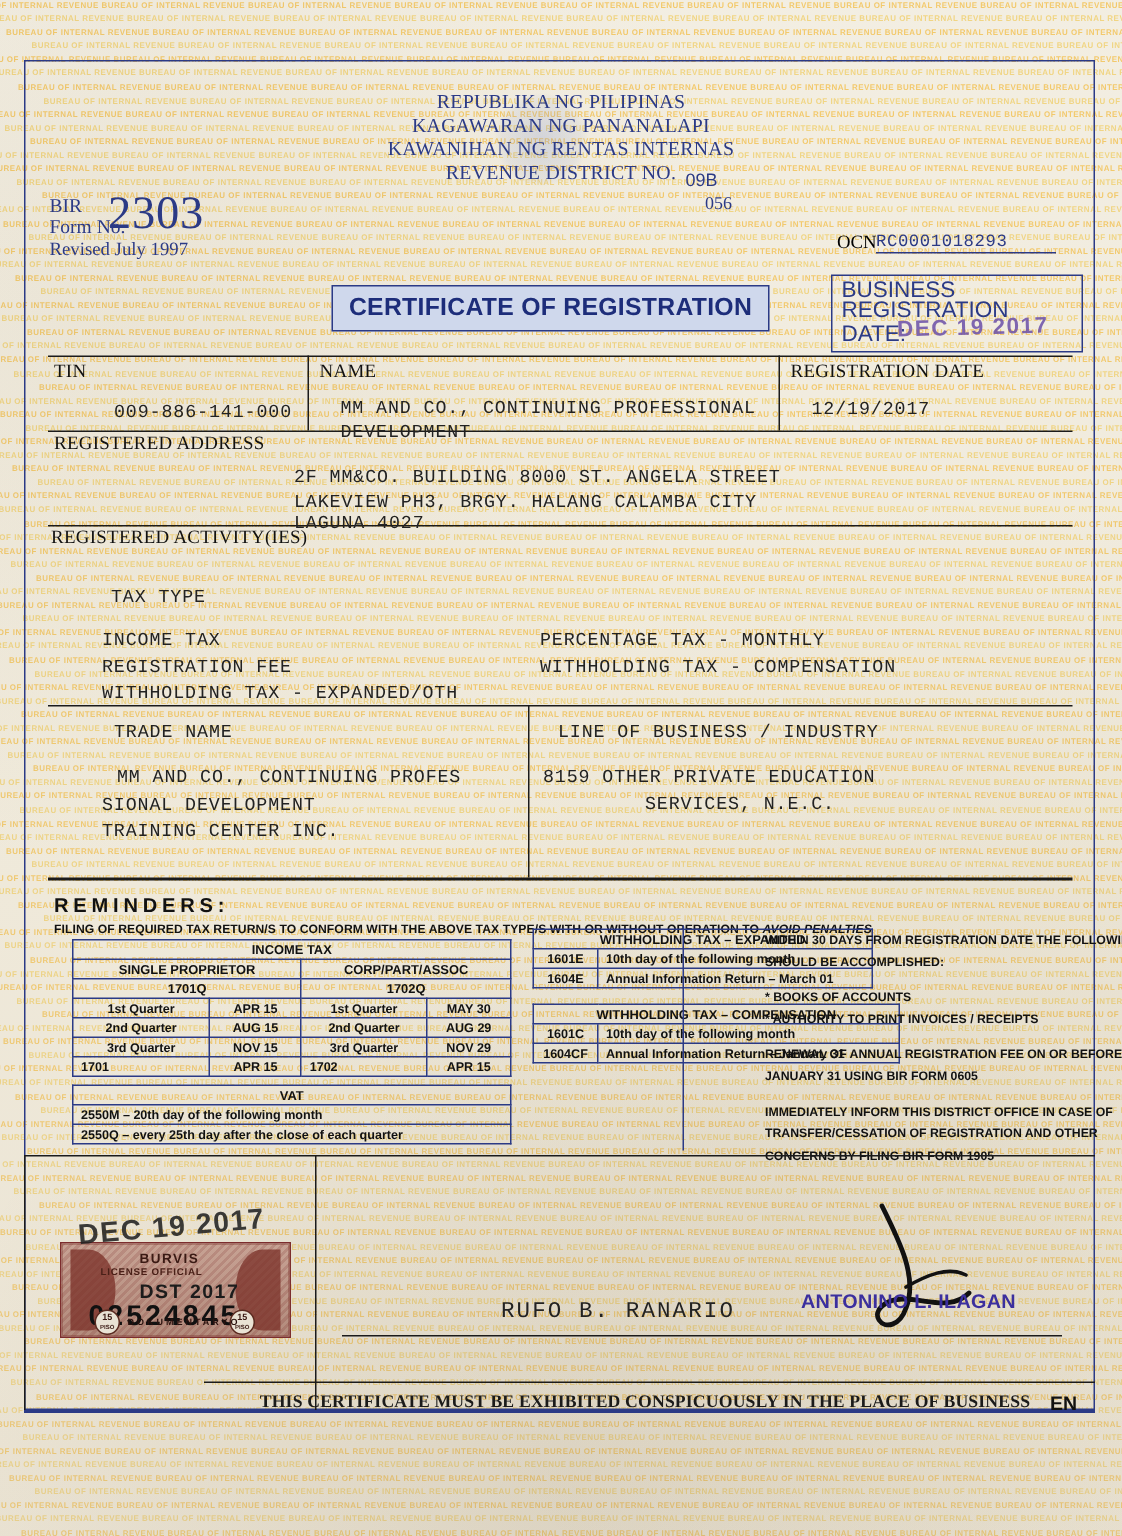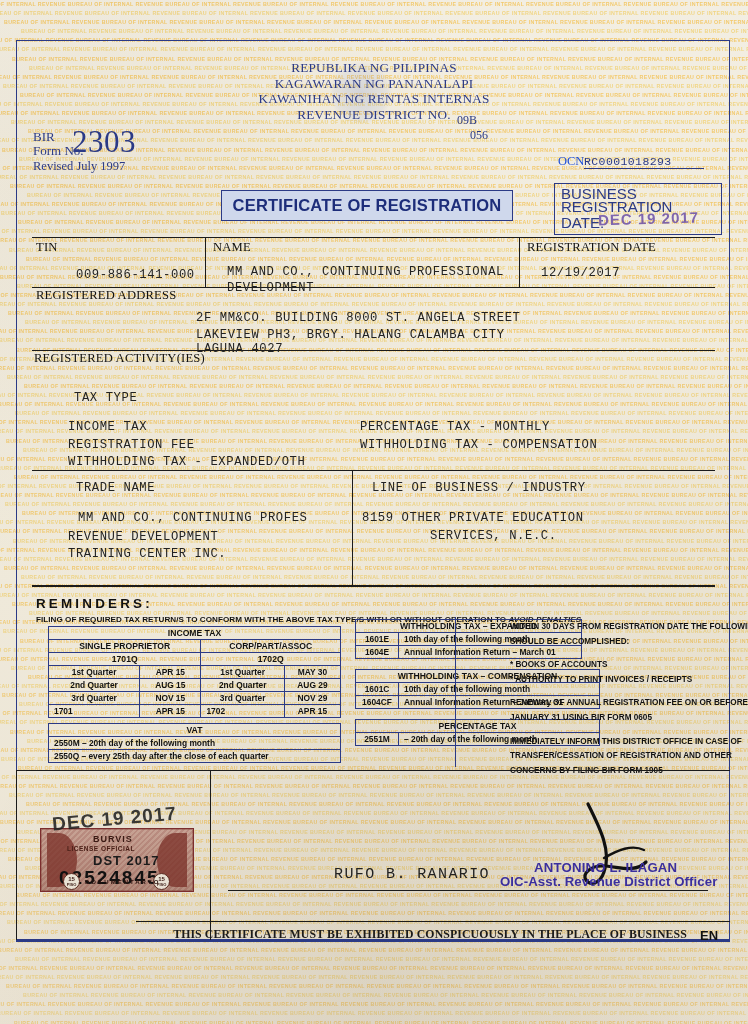--- a/index.html
+++ b/index.html
@@ -42,32 +42,32 @@
   #frameBottom{position:absolute;left:16px;top:940px;width:714px;height:0;border-top:2px solid #2b3a86;}
 
   .abs{position:absolute;}
 
   
   #hdr{left:0;top:60px;width:748px;text-align:center;color:#2b3a86;}
   #hdr div{font-family:"Liberation Serif", serif;font-size:13.2px;line-height:15.6px;letter-spacing:.2px;}
   #seal{left:330px;top:62px;width:62px;height:62px;border-radius:50%;
         background:radial-gradient(circle,rgba(120,140,200,.33),rgba(120,140,200,.13) 60%,transparent 72%);
         opacity:.75;}
-  #rrnum{position:absolute;left:457px;top:113px;font-size:12px;color:#2b3a86;font-family:Liberation Serif, serif;}
+  #rrnum{position:absolute;left:457px;top:113px;font-size:12px;color:#2b3a86;font-family:Liberation Sans, sans-serif;}
   #rdnum{position:absolute;left:470px;top:128px;font-size:12px;color:#2b3a86;font-family:"Liberation Serif",serif;}
 
   
   #birblk{left:33px;top:130px;color:#2b3a86;}
   #birblk .l1{font-size:13px;line-height:14px;}
   #birblk .l2{font-size:13px;line-height:14px;}
   #birblk .l3{font-size:12.5px;line-height:15px;margin-top:1px;}
   #formno{left:72px;top:124px;font-size:31px;color:#2b3a86;letter-spacing:.5px;}
 
   
-  #ocnlbl{left:558px;top:154px;font-size:12.5px;color:#1d4ed8;text-align:center;}
+  #ocnlbl{left:558px;top:154px;font-size:12.5px;color:#000000;text-align:center;}
   #ocnval{left:584px;top:155px;font-size:12.5px;color:#2b3a86;
           border-bottom:1px solid #2b3a86;width:120px;letter-spacing:.4px;
           font-family:"Liberation Mono", monospace;font-size:11.5px;}
 
   
   #titlebox{left:221px;top:190px;width:290px;height:29px;border:1.5px solid #2b3a86;
             background:#cfd8ec;display:flex;align-items:center;justify-content:center;}
   #titlebox span{font-family:"Liberation Sans", sans-serif;font-weight:bold;font-size:16.5px;
                  color:#1d2d7a;letter-spacing:.2px;}
   
@@ -383,21 +383,21 @@
   <div class="abs tt" id="lblTaxType">TAX TYPE</div>
   <div class="abs tt" id="ttL1">INCOME TAX</div>
   <div class="abs tt" id="ttL2">REGISTRATION FEE</div>
   <div class="abs tt" id="ttL3">WITHHOLDING TAX - EXPANDED/OTH</div>
   <div class="abs tt" id="ttR1">PERCENTAGE TAX - MONTHLY</div>
   <div class="abs tt" id="ttR2">WITHHOLDING TAX - COMPENSATION</div>
 
   <div class="abs tt" id="lblTradeName">TRADE NAME</div>
   <div class="abs tt" id="lblLob">LINE OF BUSINESS / INDUSTRY</div>
   <div class="abs tt" id="tn1">MM AND CO., CONTINUING PROFES</div>
-  <div class="abs tt" id="tn2">REVENUE DEVELOPMENT</div>
+  <div class="abs tt" id="tn2">SIONAL DEVELOPMENT</div>
   <div class="abs tt" id="tn3">TRAINING CENTER INC.</div>
   <div class="abs tt" id="lob1">8159 OTHER PRIVATE EDUCATION</div>
   <div class="abs tt" id="lob2">SERVICES, N.E.C.</div>
 
   <div class="abs" id="remTitle">REMINDERS:</div>
   <div class="abs" id="remSub">
     <span>FILING OF REQUIRED TAX RETURN/S TO CONFORM WITH THE ABOVE TAX TYPE/S WITH OR WITHOUT OPERATION TO </span><i>AVOID PENALTIES</i>
   </div>
 
   <table class="tb" id="itTable">
@@ -479,31 +479,20 @@
       <td class="code">1601C</td>
       <td class="lft">10th day of the following month</td>
     </tr>
     <tr>
       <td class="code">1604CF</td>
       <td class="lft">Annual Information Return – January 31</td>
     </tr>
   </tbody>
     </table>
 
-  <table class="tb" id="ptTable">
-    <tbody>
-        <tr>
-          <td class="hd" colspan="2">PERCENTAGE TAX</td>
-        </tr>
-    <tr>
-      <td class="code">2551M</td>
-      <td class="lft">– 20th day of the following month</td>
-    </tr>
-  </tbody>
-    </table>
 
   <div class="abs" id="vNotes"></div>
   <div class="abs" id="notes">
     <p>WITHIN 30 DAYS FROM REGISTRATION DATE THE FOLLOWING</p>
     <p>SHOULD BE ACCOMPLISHED:</p>
     <p class="b sp">* BOOKS OF ACCOUNTS</p>
     <p class="b">* AUTHORITY TO PRINT INVOICES / RECEIPTS</p>
     <p class="sp">RENEWAL OF ANNUAL REGISTRATION FEE ON OR BEFORE</p>
     <p class="b">JANUARY 31 USING BIR FORM 0605</p>
     <p class="sp">IMMEDIATELY INFORM THIS DISTRICT OFFICE IN CASE OF</p>
@@ -516,21 +505,20 @@
   <div class="abs" id="leftEdge"></div>
 
 
   <svg class="abs" id="signature" viewBox="0 0 120 95">
     <path d="M28 4 C40 28, 52 52, 44 72 C40 84, 30 86, 26 80 C22 74, 30 66, 42 66 C58 66, 74 74, 86 62" fill="none" stroke="#111" stroke-width="3.2" stroke-linecap="round"></path>
     <path d="M44 58 C58 50, 72 44, 84 50" fill="none" stroke="#111" stroke-width="2.4" stroke-linecap="round"></path>
   </svg>
 
   <div class="abs" id="rdoName">RUFO B. RANARIO</div>
   <div class="abs" id="oicName">ANTONINO L. ILAGAN</div>
-  <div class="abs" id="oicTitle">OIC-Asst. Revenue District Officer</div>
   <div class="abs" id="sigLine"></div>
 
   <div class="abs" id="stampBox">
     <div class="cut cutL"></div>
     <div class="cut cutR"></div>
     <div id="stampBurvis">BURVIS</div>
     <div id="stampSub">LICENSE OFFICIAL</div>
     <div id="stampDst">DST 2017</div>
     <div id="stampNum">02524845</div>
     <div class="stampVal" style="left:22px">

